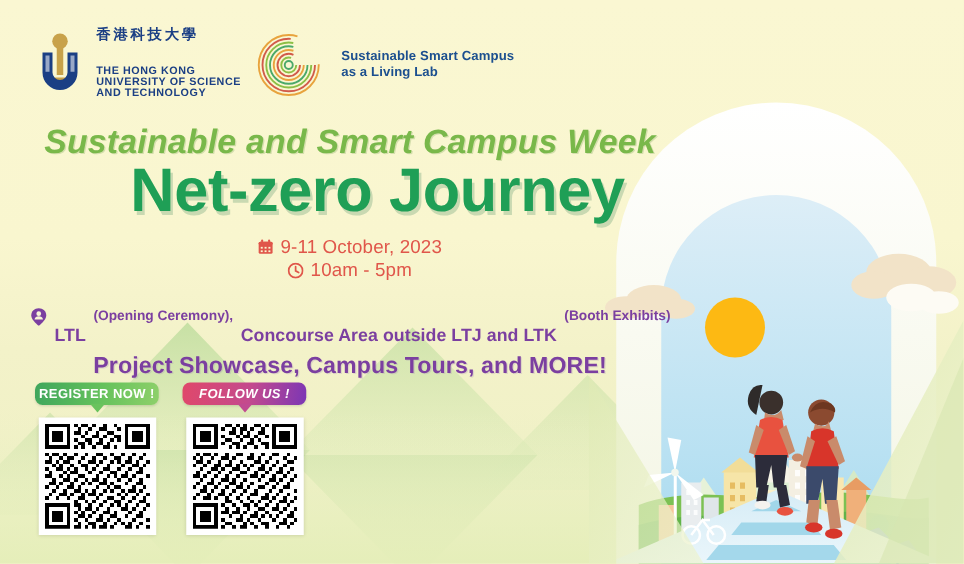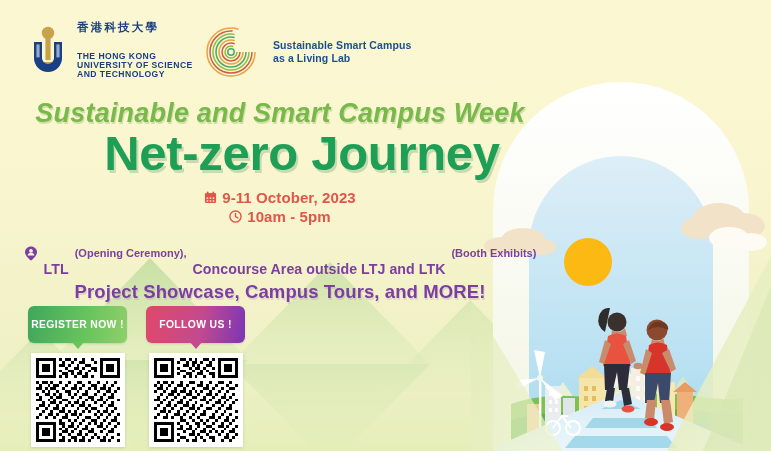--- a/index.html
+++ b/index.html
@@ -42,43 +42,43 @@
     margin-top:-2px;
     font-size:49px;font-weight:700;color:#1f9f56;letter-spacing:-.3px;
     text-shadow:2px 3px 0 rgba(90,150,110,.30);
     line-height:1.08;
     padding-left:44px;
   }
 
   
   .meta{position:absolute;left:0;top:188px;width:560px;text-align:center;color:#e0564a;}
   .meta-row{display:flex;align-items:center;justify-content:center;gap:5px;height:19px;}
-  .meta-row .txt{font-size:15px;font-weight:700;letter-spacing:.1px;}
+  .meta-row .txt{font-size:15px;font-weight:400;letter-spacing:.1px;}
   .ico{display:inline-block;flex:0 0 auto;line-height:0;}
 
   .venue{position:absolute;left:0;top:229px;width:560px;text-align:center;}
   .venue-line{display:flex;align-items:center;justify-content:center;gap:6px;}
   .venue-main{font-size:14.2px;font-weight:700;color:#7b3fa0;letter-spacing:.05px;margin-top:32px;}
   .venue-small{font-size:11px;font-weight:700;color:#7b3fa0;}
   .showcase{
     margin-top:4px;font-size:18.5px;font-weight:700;color:#7b3fa0;letter-spacing:.1px;
     text-shadow:1px 1.5px 0 rgba(150,120,180,.22);
   }
 
   
   .ctas{position:absolute;left:28px;top:306px;display:flex;gap:19px;}
   .cta-col{display:flex;flex-direction:column;align-items:center;width:99px;}
   .pill{
-    position:relative;width:99px;height:37px;border-radius:6px;
+    position:relative;width:99px;height:18px;border-radius:6px;
     display:flex;align-items:center;justify-content:center;
     color:#fff;font-size:10.4px;font-weight:700;letter-spacing:.35px;
     box-shadow:0 1px 2px rgba(0,0,0,.12);
   }
   .pill.green{background:linear-gradient(100deg,#3fa65c 0%,#66c25c 55%,#8ed06a 100%);}
-  .pill.pink{background:linear-gradient(100deg,#e0486a 0%,#c34a8e 55%,#7b36b5 100%);}
+  .pill.pink{background:linear-gradient(100deg,#e0486a 0%,#c34a8e 55%,#7b36b5 100%);font-style:italic;}
   .pill:after{
     content:"";position:absolute;left:50%;margin-left:-6px;bottom:-6px;
     width:0;height:0;border-left:6px solid transparent;border-right:6px solid transparent;
   }
   .pill.green:after{border-top:7px solid #6ac35d;}
   .pill.pink:after{border-top:7px solid #c14a91;}
 
   .qr-wrap{margin-top:10px;background:#fff;padding:5px;box-shadow:0 1px 3px rgba(0,0,0,.13);}
   .qr{display:block;image-rendering:pixelated;}
 

